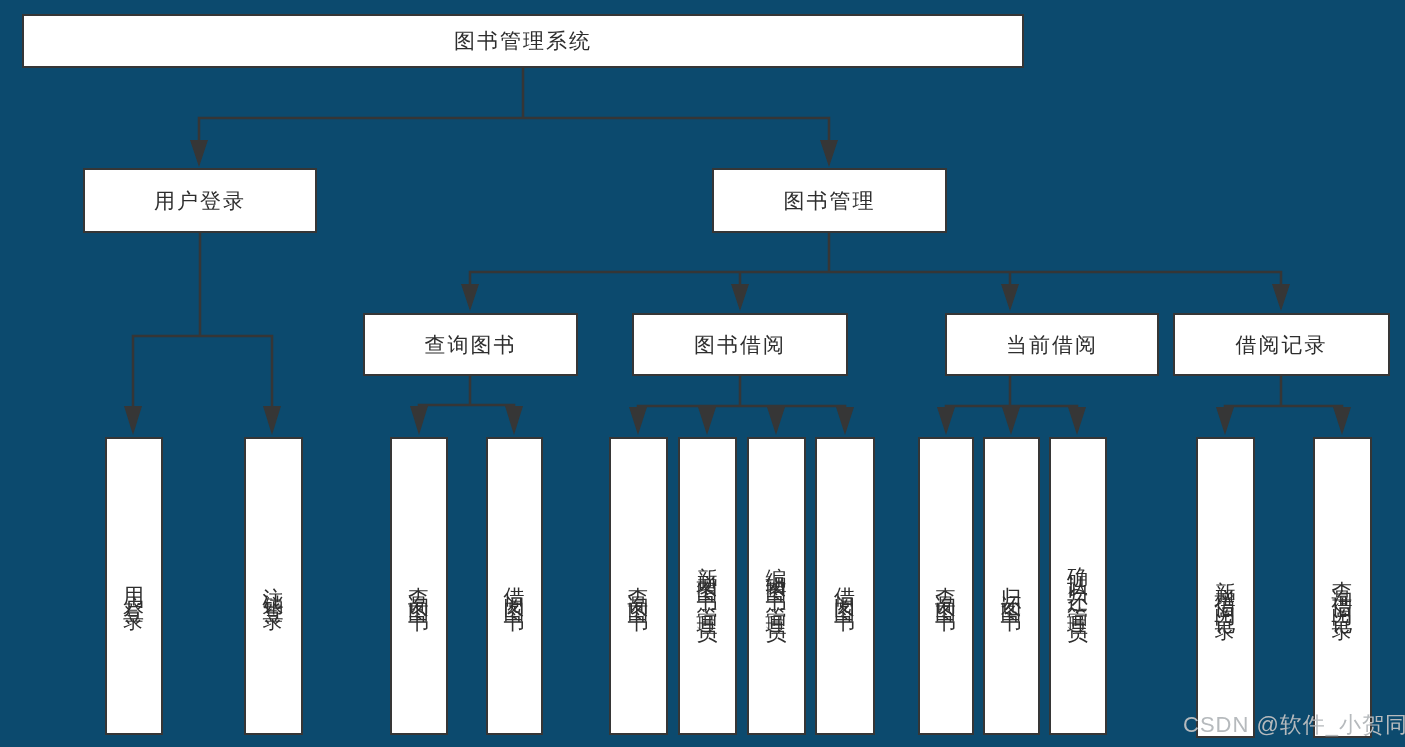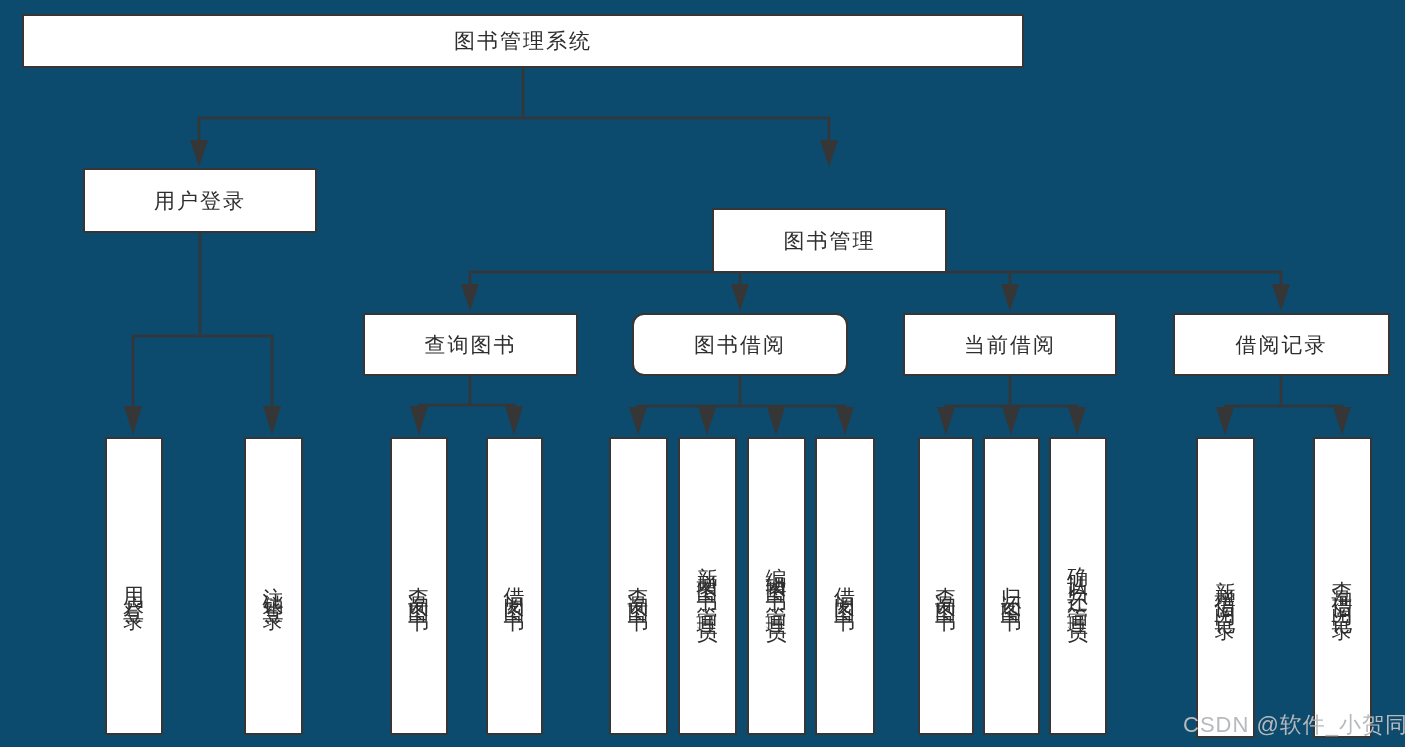--- a/index.html
+++ b/index.html
@@ -124,31 +124,31 @@
     </g>
   </svg>
 
   <div class="node h-label" style="left:22px; top:14px; width:1002px; height:54px;">
     <span>图书管理系统</span>
   </div>
 
   <div class="node h-label" style="left:83px; top:168px; width:234px; height:65px;">
     <span>用户登录</span>
   </div>
-  <div class="node h-label" style="left:712px; top:168px; width:235px; height:65px;margin-top:40px;">
+  <div class="node h-label" style="left:712px; top:168px; width:235px; height:65px;">
     <span>图书管理</span>
   </div>
 
   <div class="node h-label" style="left:363px; top:313px; width:215px; height:63px;">
     <span>查询图书</span>
   </div>
-  <div class="node h-label" style="left:632px; top:313px; width:216px; height:63px;border-radius:12px;">
+  <div class="node h-label" style="left:632px; top:313px; width:216px; height:63px;">
     <span>图书借阅</span>
   </div>
-  <div class="node h-label" style="left:903px; top:313px; width:214px; height:63px;font-family:Liberation Serif, serif;">
+  <div class="node h-label" style="left:945px; top:313px; width:214px; height:63px;font-family:Liberation Serif, serif;">
     <span>当前借阅</span>
   </div>
   <div class="node h-label" style="left:1173px; top:313px; width:217px; height:63px;">
     <span>借阅记录</span>
   </div>
 
   <div class="node leaf" style="left:105px; top:437px; width:58px; height:298px;">
     <span class="vtext">用户登录</span>
   </div>
   <div class="node leaf" style="left:244px; top:437px; width:59px; height:298px;">

